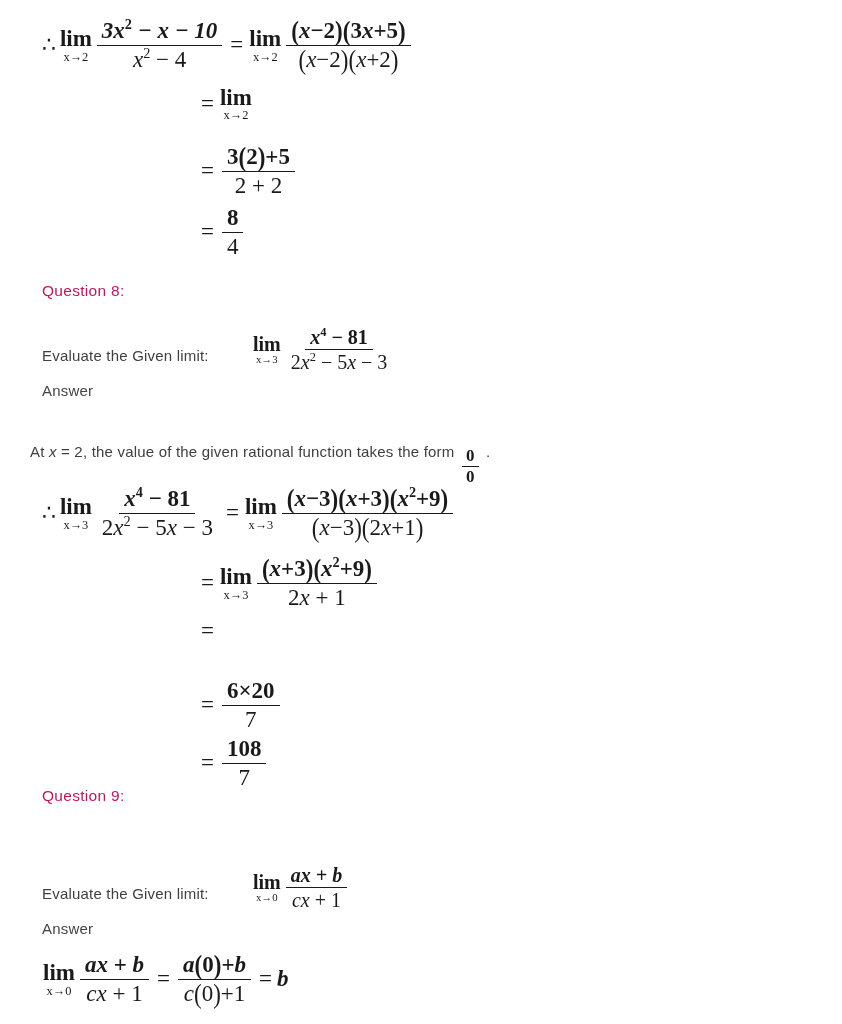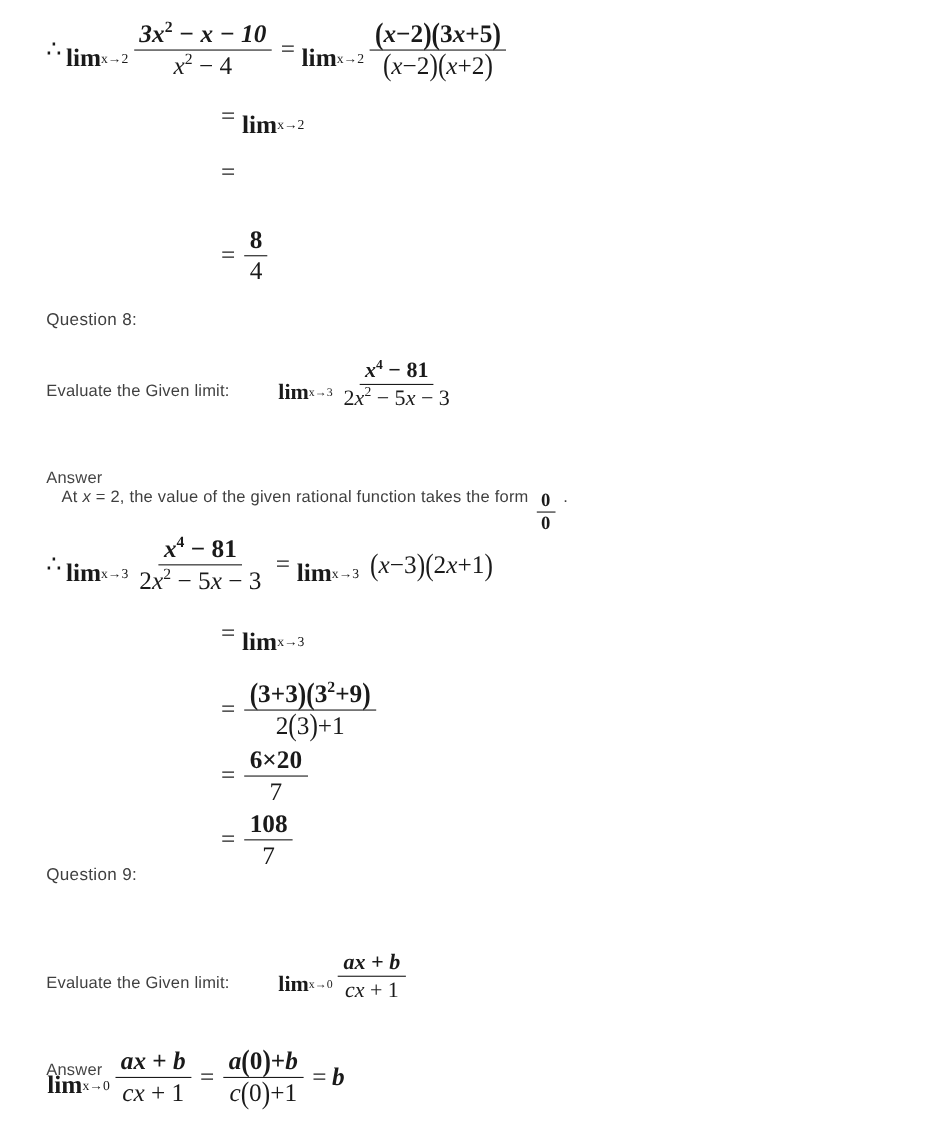--- a/index.html
+++ b/index.html
@@ -11,60 +11,59 @@
     width: 842px;
     height: 1024px;
     position: relative;
     font-family: "Liberation Sans", sans-serif;
     overflow: hidden;
   }
 
   
   .q-heading {
     position: absolute;
-    color: #404040;
+    color: #be185d;
     font-size: 15.5px;
     letter-spacing: 0.3px;
     white-space: nowrap;
   }
   .body-line {
     position: absolute;
     color: #3f3f3f;
     font-size: 15px;
     letter-spacing: 0.2px;
     white-space: nowrap;
   }
   .answer-label {
     position: absolute;
     color: #454545;
     font-size: 15px;
     letter-spacing: 0.2px;
     white-space: nowrap;
-    margin-top: 44px;
   }
 
   
   .math {
     position: absolute;
     font-family: "Liberation Serif", "DejaVu Serif", serif;
     color: #1a1a1a;
     white-space: nowrap;
     display: flex;
     align-items: center;
   }
   .math .it { font-style: italic; }
 
   
   .limop {
     display: inline-flex;
-    flex-direction: row;
+    flex-direction: column;
     align-items: center;
     justify-content: center;
     line-height: 1;
-    margin: 16px 2px 0 1px;
+    margin: 0 2px 0 1px;
   }
   .limop .lim-main {
     font-weight: bold;
     font-style: normal;
     font-size: 1em;
     line-height: 1.05;
   }
   .limop .lim-sub {
     font-size: 0.54em;
     line-height: 1;
@@ -159,20 +158,24 @@
 <div class="math" style="left:196px; top:86px; font-size:23px;">
   <span class="eqsign">=</span>
   <span class="limop">
     <span class="lim-main">lim</span>
     <span class="lim-sub">x→2</span>
   </span>
 </div>
 
 <div class="math" style="left:196px; top:144px; font-size:23px;">
   <span class="eqsign">=</span>
+  <span class="frac">
+    <span class="num">3<span class="bigp">(</span>2<span class="bigp">)</span>+5</span>
+    <span class="den">2 + 2</span>
+  </span>
 </div>
 
 <div class="math" style="left:196px; top:205px; font-size:23px;">
   <span class="eqsign">=</span>
   <span class="frac">
     <span class="num">8</span>
     <span class="den">4</span>
   </span>
 </div>
 
@@ -186,21 +189,21 @@
     <span class="lim-sub">x→3</span>
   </span>
   <span class="frac">
     <span class="num"><span class="it">x</span><sup class="expn">4</sup> − 81</span>
     <span class="den">2<span class="it">x</span><sup class="expn">2</sup> − 5<span class="it">x</span> − 3</span>
   </span>
 </div>
 
 <div class="answer-label" style="left:42px; top:382px;">Answer</div>
 
-<div class="body-line" style="left:56px; top:443px;">
+<div class="body-line" style="left:30px; top:443px;">
   <span>At</span>
   <span style="font-style:italic;">x</span>
   <span>= 2, the value of the given rational function takes the form</span>
   <span class="inline-frac">
     <span class="n">0</span>
     <span class="d">0</span>
   </span>
   <span>.</span>
 </div>
 
@@ -213,38 +216,39 @@
   <span class="frac">
     <span class="num"><span class="it">x</span><sup class="expn">4</sup> − 81</span>
     <span class="den">2<span class="it">x</span><sup class="expn">2</sup> − 5<span class="it">x</span> − 3</span>
   </span>
   <span class="eqsign">=</span>
   <span class="limop">
     <span class="lim-main">lim</span>
     <span class="lim-sub">x→3</span>
   </span>
   <span class="frac">
+    <span class="num"><span class="bigp">(</span><span class="it">x</span>−3<span class="bigp">)(</span><span class="it">x</span>+3<span class="bigp">)(</span><span class="it">x</span><sup class="expn">2</sup>+9<span class="bigp">)</span></span>
     <span class="den"><span class="bigp">(</span><span class="it">x</span>−3<span class="bigp">)(</span>2<span class="it">x</span>+1<span class="bigp">)</span></span>
   </span>
 </div>
 
 <div class="math" style="left:196px; top:556px; font-size:23px;">
   <span class="eqsign">=</span>
   <span class="limop">
     <span class="lim-main">lim</span>
     <span class="lim-sub">x→3</span>
   </span>
+  <span class="frac">
+    <span class="num"><span class="bigp">(</span><span class="it">x</span>+3<span class="bigp">)(</span><span class="it">x</span><sup class="expn">2</sup>+9<span class="bigp">)</span></span>
+    <span class="den">2<span class="it">x</span> + 1</span>
+  </span>
 </div>
 
 <div class="math" style="left:196px; top:618px; font-size:23px;">
   <span class="eqsign">=</span>
-  <span class="frac">
-    <span class="num"><span class="bigp">(</span>3+3<span class="bigp">)(</span>3<sup class="expn">2</sup>+9<span class="bigp">)</span></span>
-    <span class="den">2<span class="bigp">(</span>3<span class="bigp">)</span>+1</span>
-  </span>
 </div>
 
 <div class="math" style="left:196px; top:678px; font-size:23px;">
   <span class="eqsign">=</span>
   <span class="frac">
     <span class="num">6×20</span>
     <span class="den">7</span>
   </span>
 </div>
 

